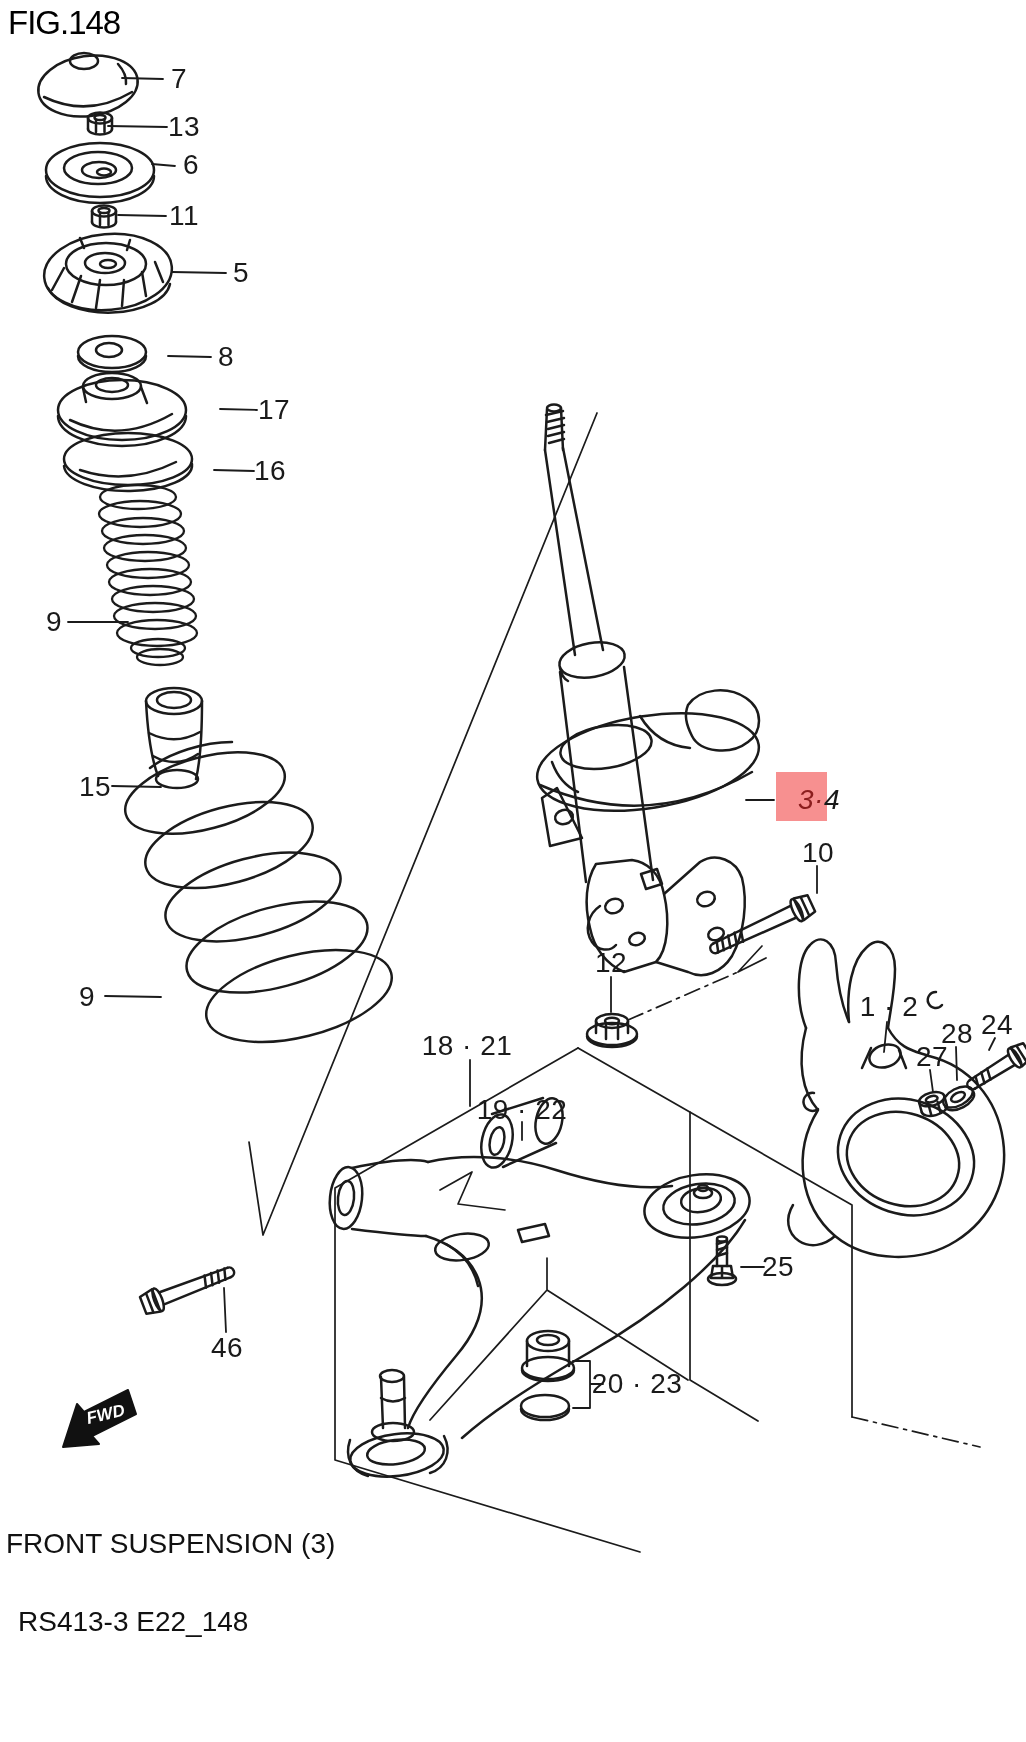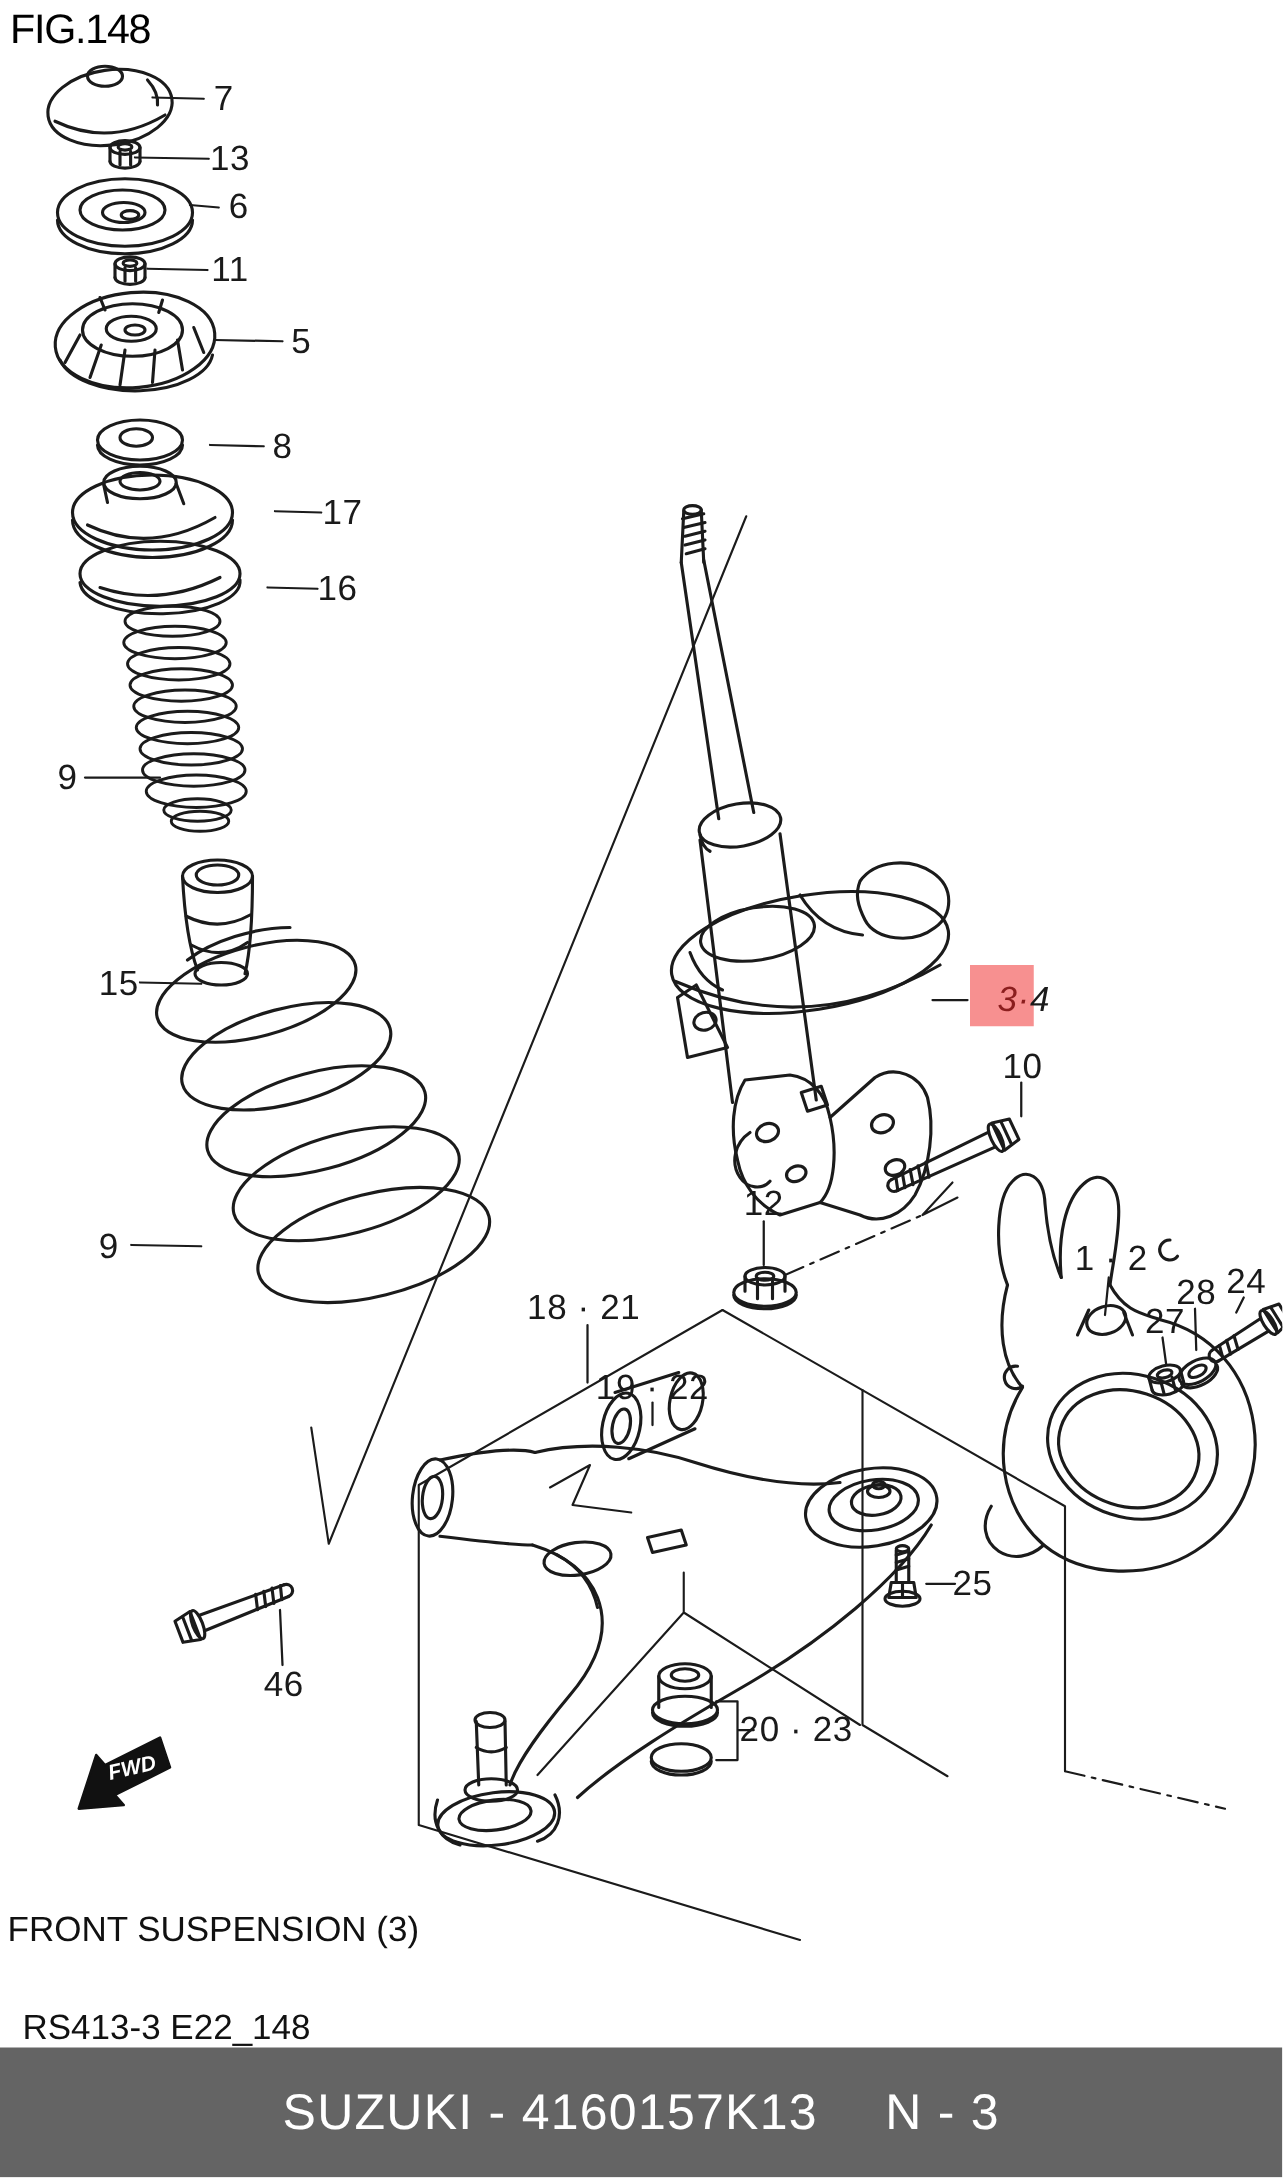--- a/index.html
+++ b/index.html
@@ -334,17 +334,13 @@
   <div class="lbl" style="left:957px;top:1034px">28</div>
   <div class="lbl" style="left:997px;top:1025px">24</div>
   <div class="lbl" style="left:778px;top:1267px">25</div>
   <div class="lbl" style="left:467px;top:1046px">18 · 21</div>
   <div class="lbl" style="left:522px;top:1110px">19 · 22</div>
   <div class="lbl" style="left:637px;top:1384px">20 · 23</div>
 
   <div id="meta-line1">RS413-3 E22_148</div>
   <div id="meta-line2">FRONT SUSPENSION (3)</div>
 
-  <div id="footer-bar" style="background: rgb(100, 100, 100);">
-    <span id="footer-brand" style="color: rgb(255, 255, 255);">SUZUKI - 4160157K13</span>
-    <span id="footer-page" style="color: rgb(255, 255, 255);">N - 3</span>
-  </div>
 </div>
 
 </body></html>

